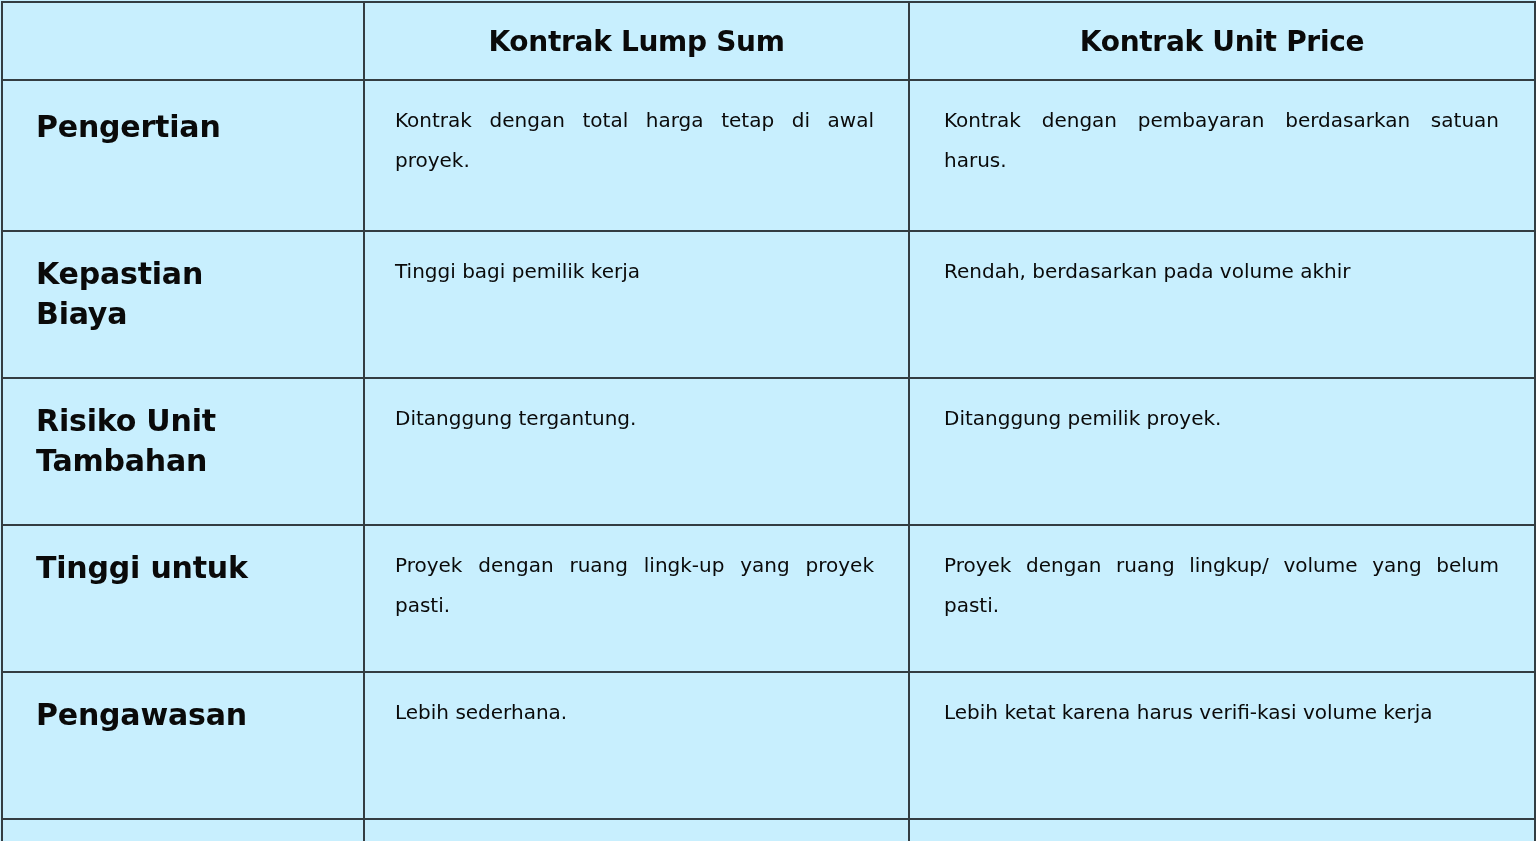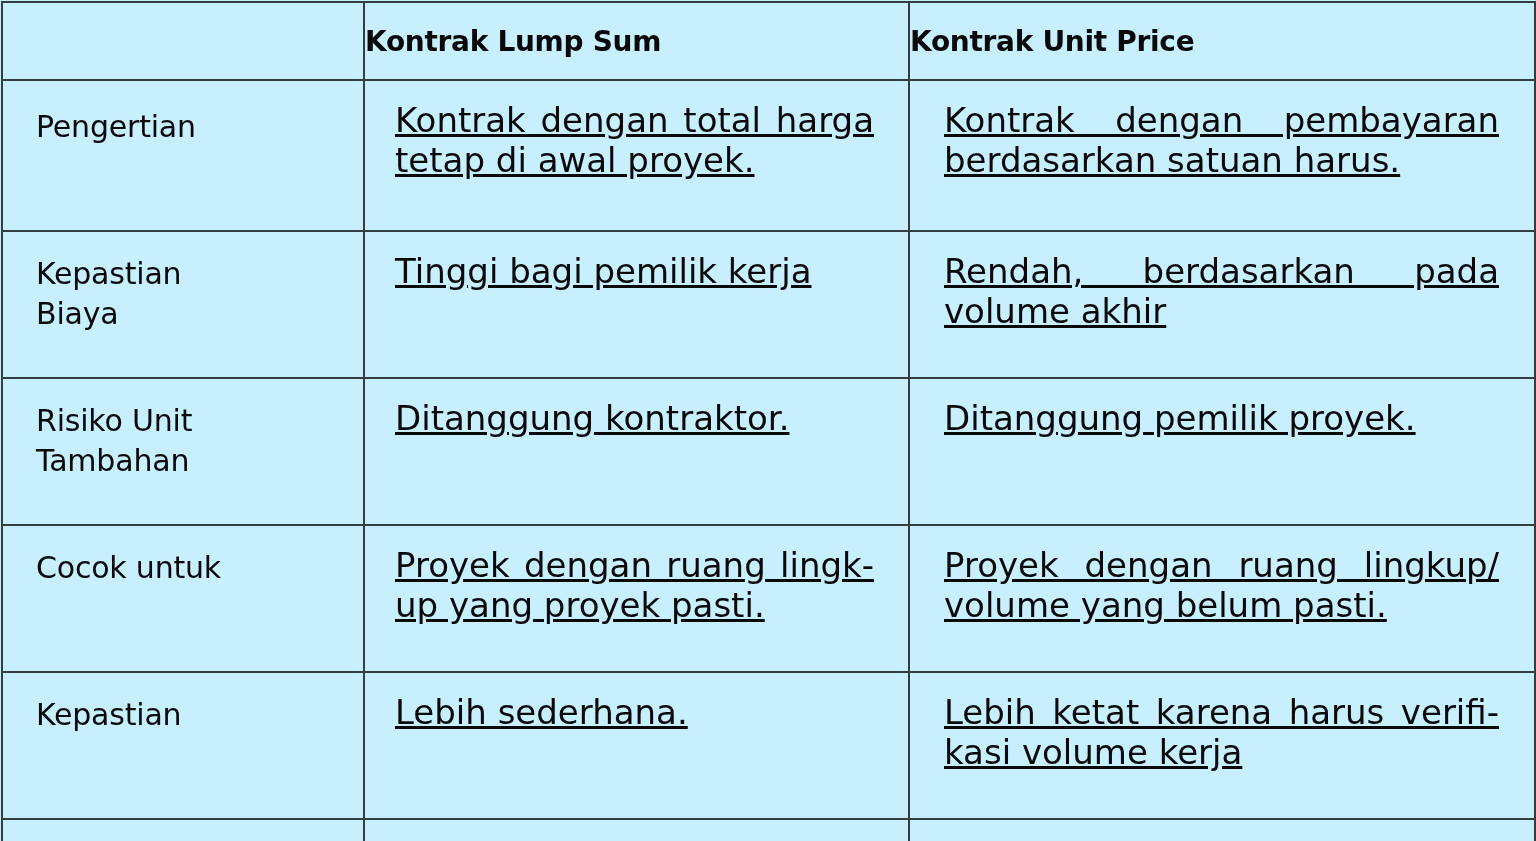--- a/index.html
+++ b/index.html
@@ -1,24 +1,24 @@
 <!DOCTYPE html>
 <html><head>
 <meta charset="utf-8">
 <style>
   html, body { margin:0; padding:0; }
   body { width:1536px; height:841px; background:#c8effe; overflow:hidden; position:relative; font-family:"DejaVu Sans", sans-serif; color:#0a0a0a; }
   .tbl { position:absolute; left:1px; top:1px; width:1534px; height:838px; border-collapse:collapse; table-layout:fixed; background:#c8effe; }
   .tbl td, .tbl th { border:2px solid #333d42; padding:0; vertical-align:top; }
   .c0 { width:362px; } .c1 { width:545px; } .c2 { width:626px; }
-  .hdr th { height:76px; vertical-align:middle; text-align:left; font-weight:bold; font-size:28px; letter-spacing:-0.3px;margin-top:36px; }
+  .hdr th { height:76px; vertical-align:middle; text-align:center; font-weight:bold; font-size:28px; letter-spacing:-0.3px;margin-top:36px; }
   .row td { height:123px; }
   .rowlast td { height:130px; }
-  .lbl { font-weight:normal; font-size:30px; line-height:40px; padding:22px 0 0 33px !important; letter-spacing:-0.2px; }
-  .val { font-size:34px; line-height:40px; padding:19px 34px 0 30px !important; text-align:justify; letter-spacing:0px;text-decoration:underline; }
+  .lbl { font-weight:bold; font-size:30px; line-height:40px; padding:22px 0 0 33px !important; letter-spacing:-0.2px; }
+  .val { font-size:20px; line-height:40px; padding:19px 34px 0 30px !important; text-align:justify; letter-spacing:0px; }
   .val.c2v { padding:19px 35px 0 34px !important; }
 </style>
 </head>
 <body>
 
 <table class="tbl">
   <colgroup>
       <col class="c0">
       <col class="c1">
       <col class="c2">
@@ -38,30 +38,30 @@
     <td class="lbl">
           <span style="display:block;width:200px">Kepastian Biaya</span>
         </td>
     <td class="val">Tinggi bagi pemilik kerja</td>
     <td class="val c2v">Rendah, berdasarkan pada volume akhir</td>
   </tr>
   <tr class="row">
     <td class="lbl">
           <span style="display:block;width:220px">Risiko Unit Tambahan</span>
         </td>
-    <td class="val">Ditanggung kontraktor.</td>
+    <td class="val">Ditanggung tergantung.</td>
     <td class="val c2v">Ditanggung pemilik proyek.</td>
   </tr>
   <tr class="row">
-    <td class="lbl">Cocok untuk</td>
+    <td class="lbl">Tinggi untuk</td>
     <td class="val">Proyek dengan ruang lingk-up yang proyek pasti.</td>
     <td class="val c2v">Proyek dengan ruang lingkup/ volume yang belum pasti.</td>
   </tr>
   <tr class="row">
-    <td class="lbl">Kepastian</td>
+    <td class="lbl">Pengawasan</td>
     <td class="val">Lebih sederhana.</td>
     <td class="val c2v">Lebih ketat karena harus verifi-kasi volume kerja</td>
   </tr>
   <tr class="rowlast">
     <td class="lbl"></td>
     <td class="val">Ditetapkan di awal sebagai total keseluruhan</td>
     <td class="val c2v">Dihitung berdasarkan volume aktual x harga satuan</td>
   </tr>
 </tbody>
   </table>

